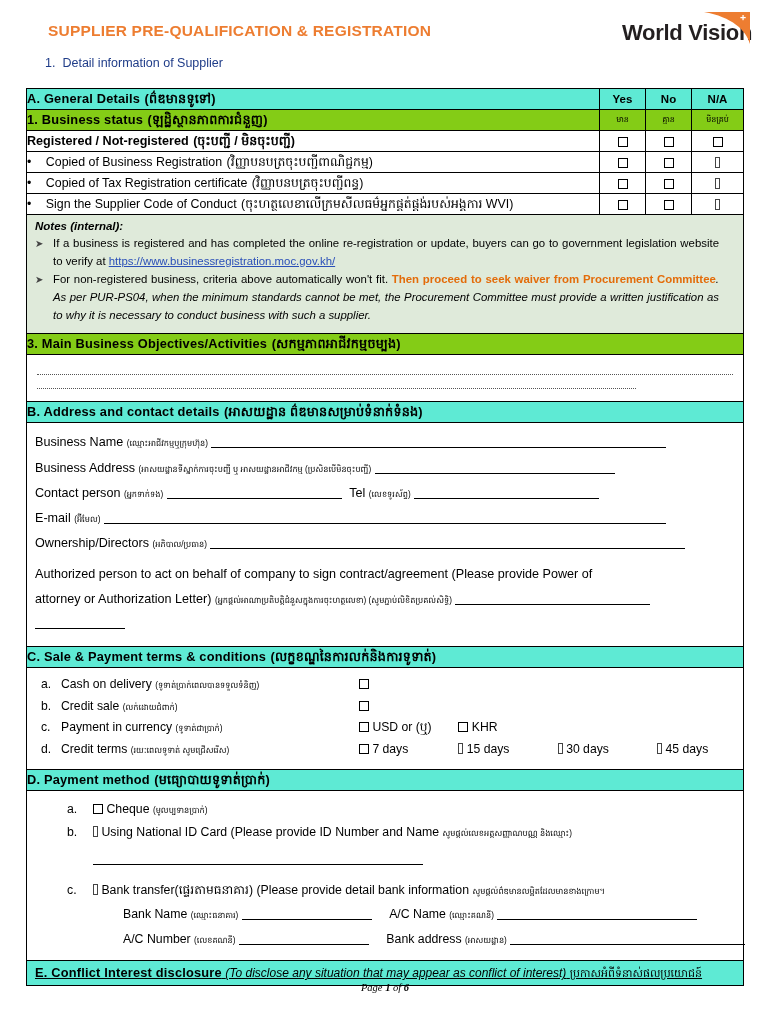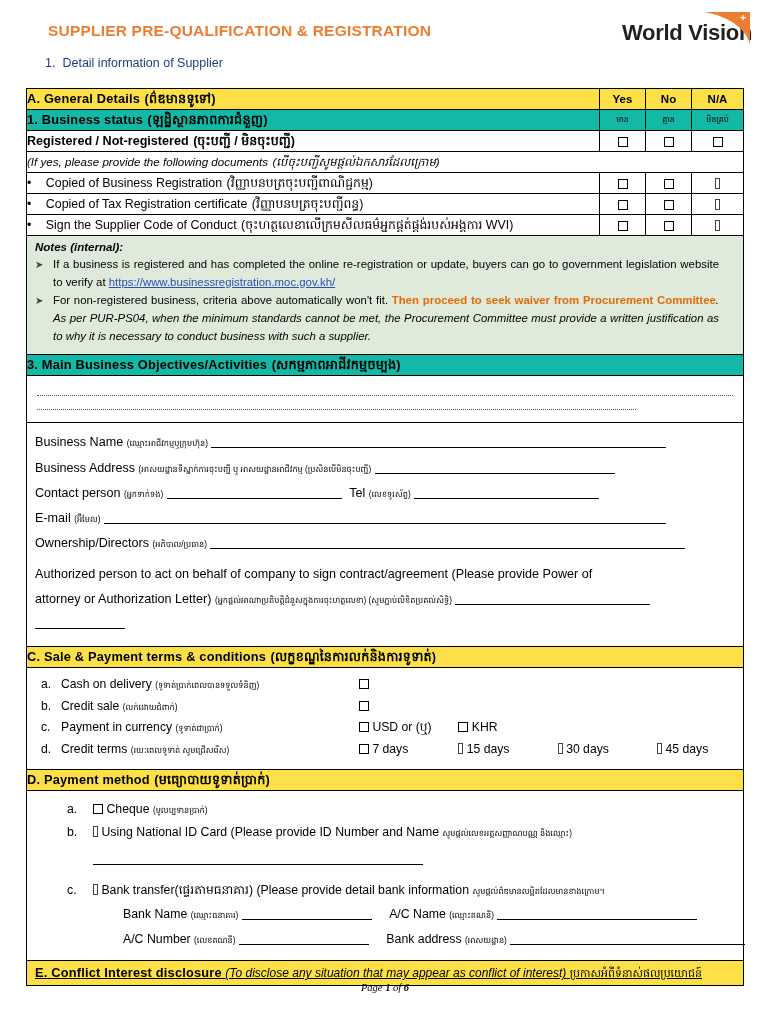--- a/index.html
+++ b/index.html
@@ -43,22 +43,22 @@
   .tablewrap { position:absolute; left:26px; top:88px; width:718px; }
   table.form {
     width:100%; border-collapse:collapse;
     table-layout:fixed;
     border:1.4px solid #000;
   }
   table.form td { border:1px solid #000; padding:0; vertical-align:middle; }
 
   .cell { padding:4px 8px; }
 
-  .sect-blue { background:#fde047; }
-  .sect-peach { background:#14b8a6; }
+  .sect-blue { background:#5eead4; }
+  .sect-peach { background:#84cc16; }
   .sect-green { background:#DFEADA; }
 
   .sec-title { font-size:12.8px; font-weight:bold; font-family:"Liberation Sans",sans-serif; letter-spacing:.2px; }
   .hdr-label { font-size:11.5px; font-weight:bold; text-align:center; font-family:"Liberation Sans",sans-serif;}
   .hdr-kh { font-size:8px; text-align:center; }
 
   .rowtitle { font-size:12.6px; font-weight:bold; }
 
   .italnote { font-size:11.6px; font-style:italic; }
 
@@ -177,26 +177,20 @@
     <tr>
       <td class="cell">
         <span class="rowtitle">Registered / Not-registered</span>
         <span class="rowtitle kh">(ចុះបញ្ជី / មិនចុះបញ្ជី)</span>
       </td>
       <td class="cell" style="text-align:center"><span class="chk"></span></td>
       <td class="cell" style="text-align:center"><span class="chk"></span></td>
       <td class="cell" style="text-align:center"><span class="chk"></span></td>
     </tr>
 
-    <tr>
-      <td class="cell" colspan="4">
-        <span class="italnote">(If yes, please provide the following documents</span>
-        <span class="italnote kh">(បើចុះបញ្ជីសូមផ្ដល់ឯកសារដែលក្រោម)</span>
-      </td>
-    </tr>
 
     <tr>
       <td class="cell">
         <span class="bullet-row">•</span>
         <span class="bullet-row" style="padding-left:10px">Copied of Business Registration</span>
         <span class="bullet-row kh">(វិញ្ញាបនបត្រចុះបញ្ជីពាណិជ្ជកម្ម)</span>
       </td>
       <td class="cell" style="text-align:center"><span class="chk"></span></td>
       <td class="cell" style="text-align:center"><span class="chk"></span></td>
       <td class="cell" style="text-align:center"><span class="chk-thin"></span></td>
@@ -252,20 +246,26 @@
         <span class="sec-title kh">(សកម្មភាពអាជីវកម្មចម្បង)</span>
       </td>
     </tr>
     <tr>
       <td colspan="4" style="padding:6px 10px 12px 10px;">
         <div class="dots"></div>
         <div class="dots short"></div>
       </td>
     </tr>
 
+    <tr>
+      <td class="sect-blue cell" colspan="4">
+        <span class="sec-title">B.  Address and contact details</span>
+        <span class="sec-title kh">(អាសយដ្ឋាន ព៌ឌមានសម្រាប់ទំនាក់ទំនង)</span>
+      </td>
+    </tr>
 
     <tr>
       <td colspan="4">
         <div class="fieldbox">
 
           <div class="fline">
             <span>Business Name</span>
             <span class="kh">(ឈ្មោះអាជីវកម្មឬក្រុមហ៊ុន)</span>
             <span class="ul" style="width:455px"></span>
           </div>

